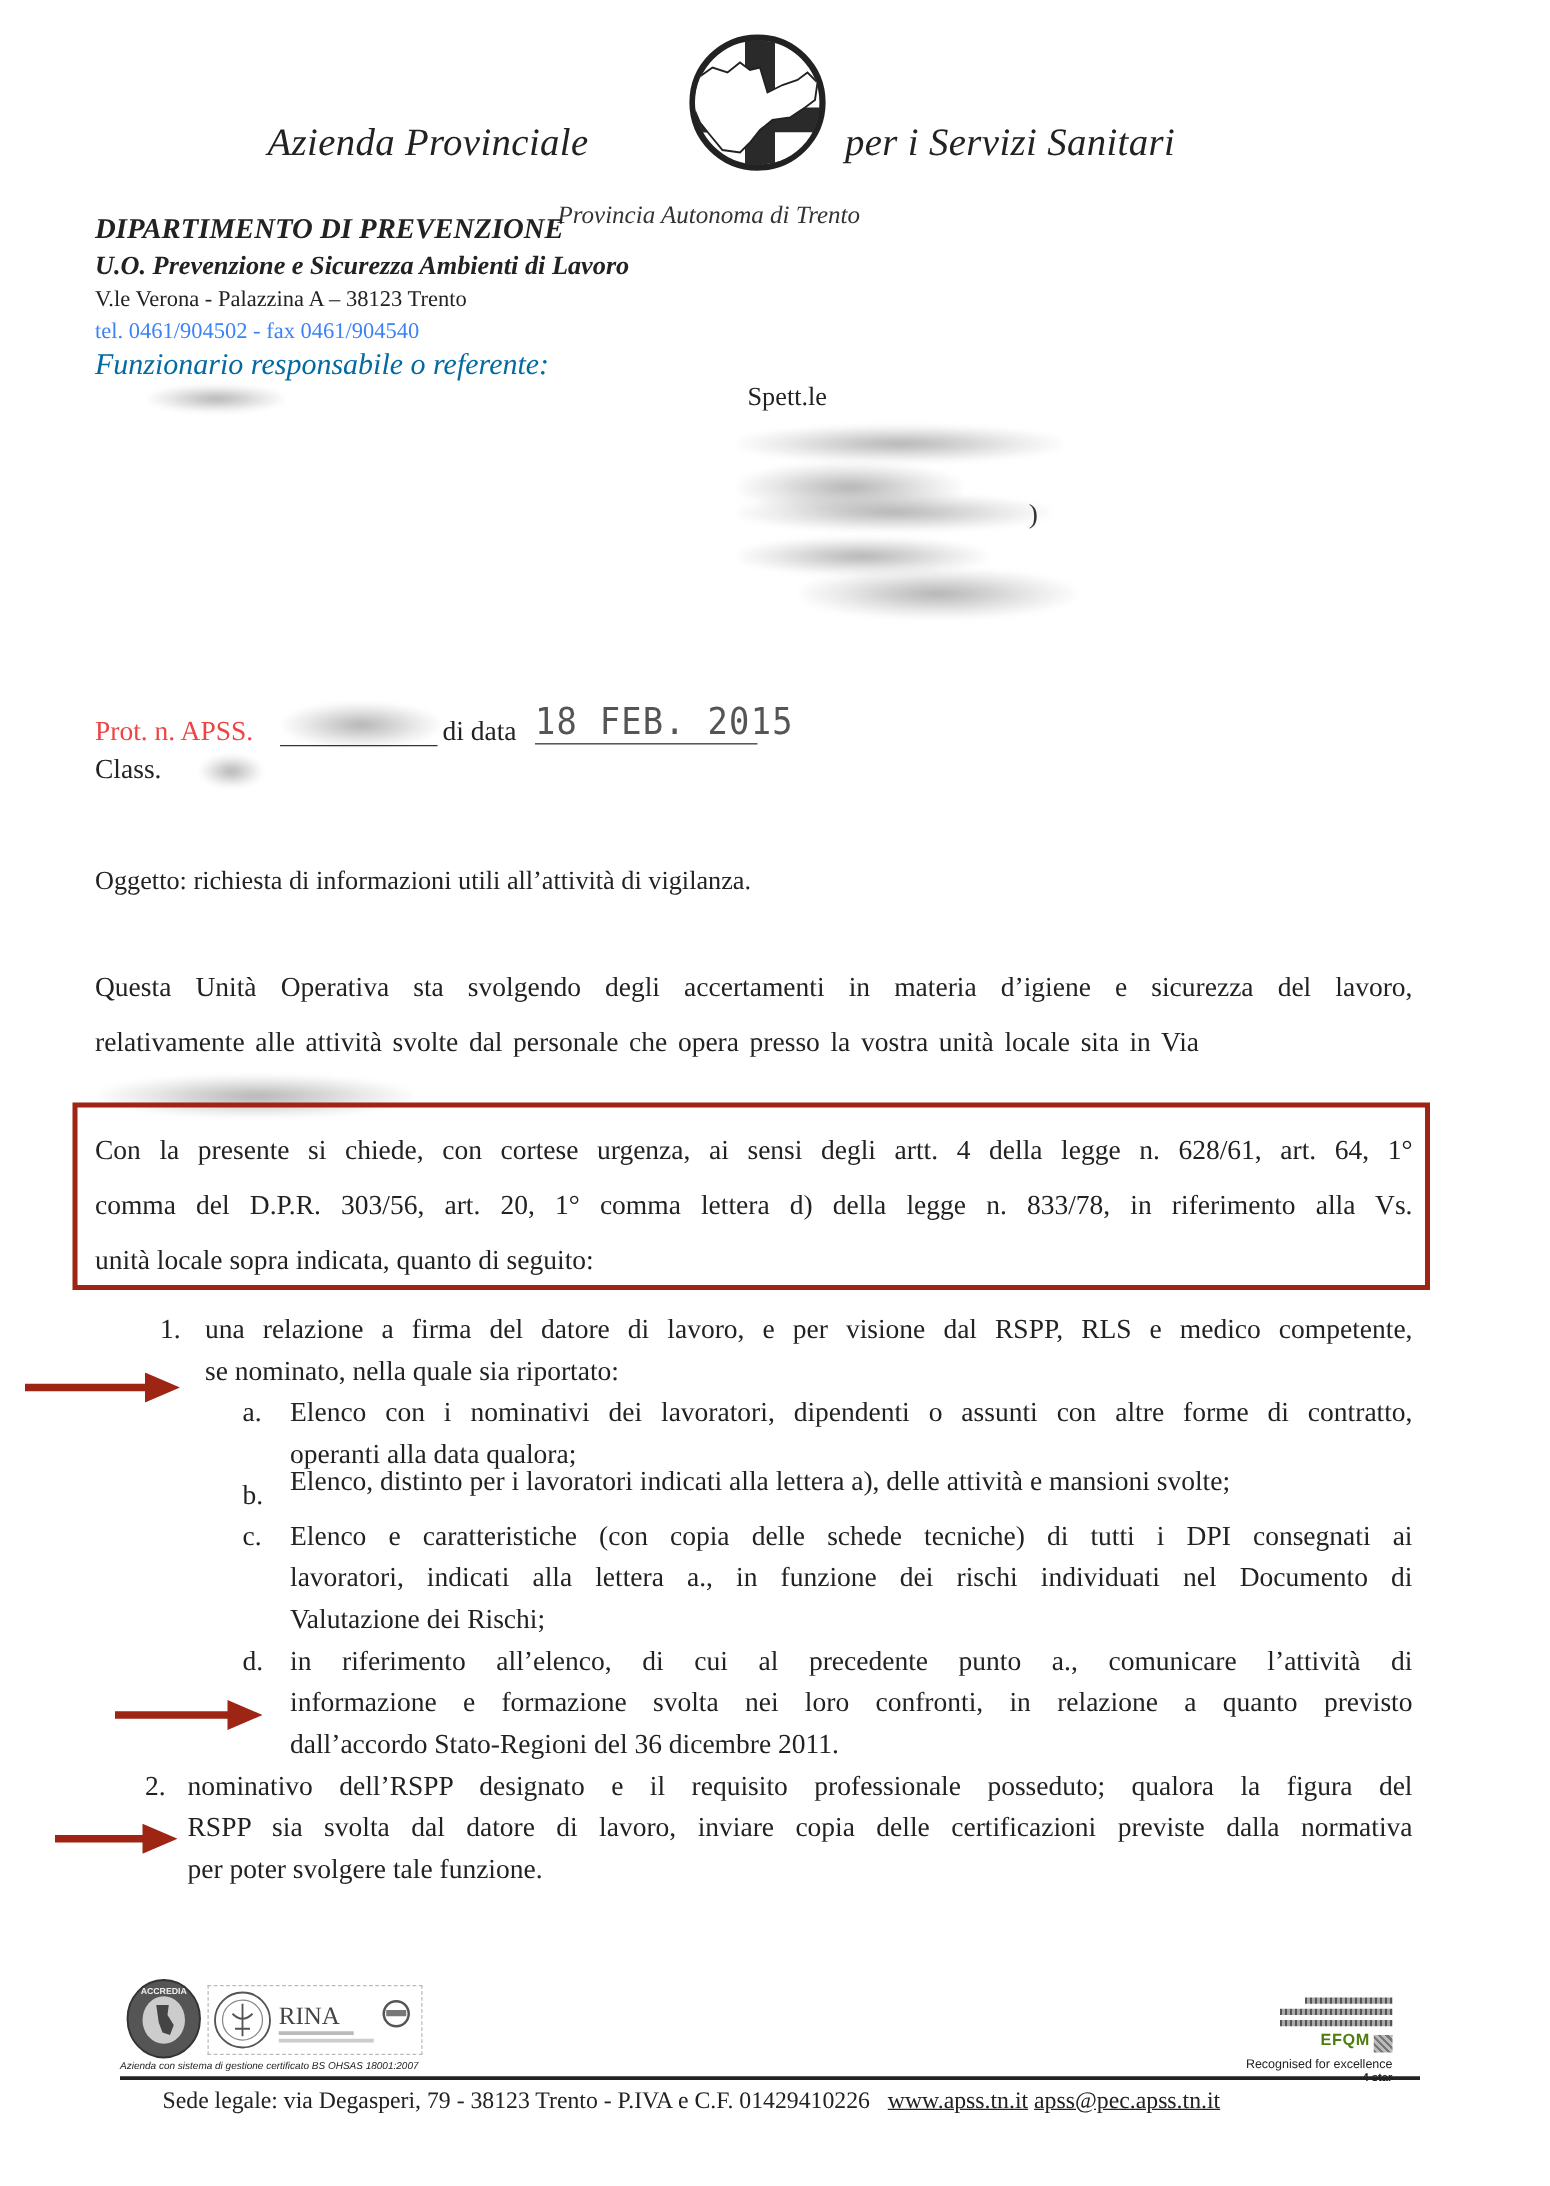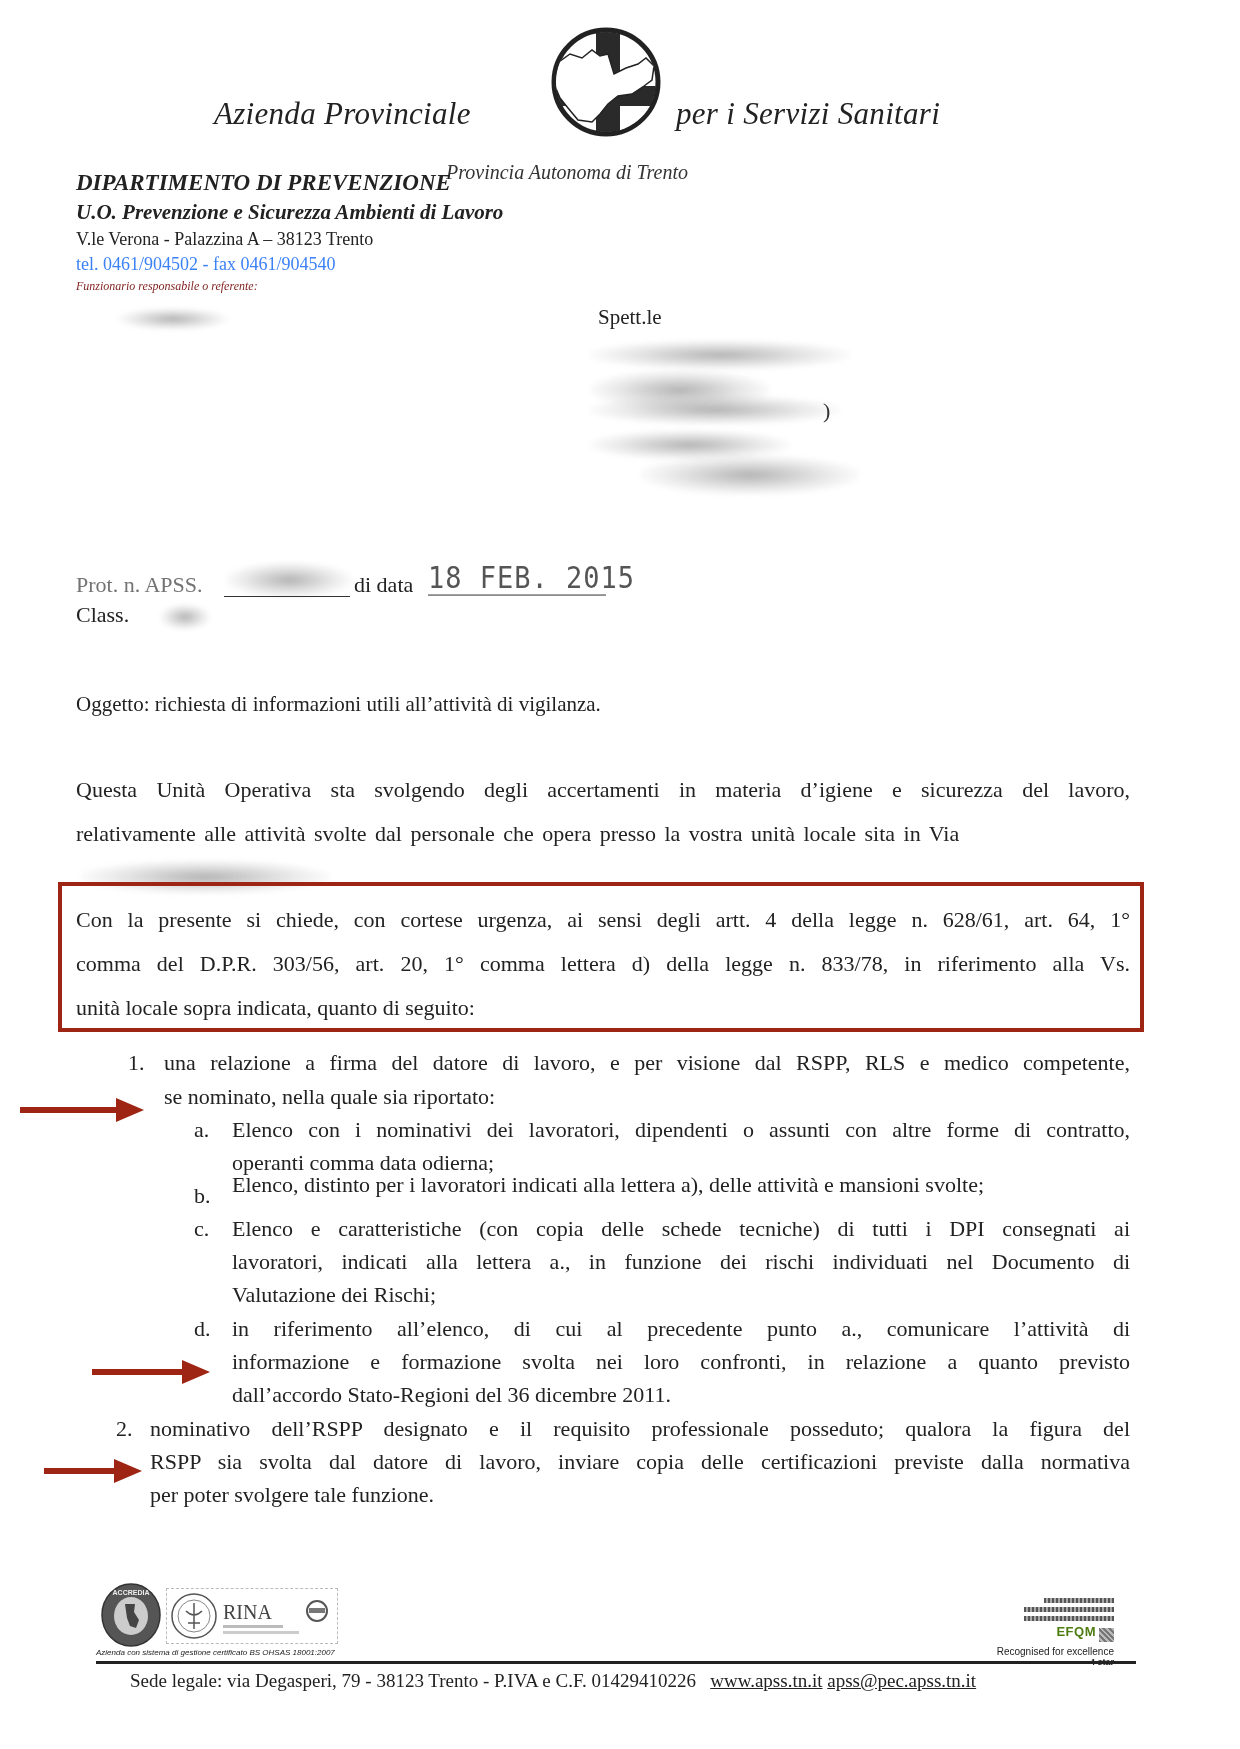--- a/index.html
+++ b/index.html
@@ -38,35 +38,35 @@
       font-style: italic; font-weight: bold; font-size: 23px; color: #222;
     }
     .unit {
       left: 76px; top: 200px;
       font-style: italic; font-weight: bold; font-size: 21px; color: #222;
     }
     .addr { left: 76px; top: 229px; font-size: 18px; color: #222; }
     .tel { left: 76px; top: 254px; font-size: 18px; color: #3b82f6; }
     .ref {
       left: 76px; top: 279px;
-      font-style: italic; font-size: 12px; color: #7f1d1d;
+      font-style: italic; font-size: 24px; color: #0369a1;
     }
 
     
     .redact {
       position: absolute;
       background: radial-gradient(ellipse at center, rgba(120,120,120,0.55) 0%, rgba(170,170,170,0.25) 50%, rgba(255,255,255,0) 75%);
       filter: blur(2px);
     }
 
     
     .spett { left: 598px; top: 305px; font-size: 21px; color: #222; }
 
     
-    .prot { left: 76px; top: 572px; font-size: 22px; color: #737373; }
+    .prot { left: 76px; top: 572px; font-size: 22px; color: #ef4444; }
     .date-label { left: 354px; top: 572px; font-size: 22px; color: #222; }
     .date-stamp {
       left: 428px; top: 562px; width: 176px;
       font-family: "DejaVu Sans Mono", monospace;
       font-size: 27px; color: #555; letter-spacing: 1px;
       border-bottom: 1.5px solid #444; text-align: right; padding-right: 2px;
       transform: scaleY(1.1);
     }
     .class-label { left: 76px; top: 602px; font-size: 22px; color: #222; }
 
@@ -212,21 +212,21 @@
 <div class="abs body-text" style="left:128px; top:1050px;">1.</div>
 <div class="abs body-text" style="left:164px; top:1050px; width:966px; white-space:normal;">
   <span class="just">una relazione a firma del datore di lavoro, e per visione dal RSPP, RLS e medico competente,</span>
 </div>
 <div class="abs body-text" style="left:164px; top:1084px;">se nominato, nella quale sia riportato:</div>
 
 <div class="abs body-text" style="left:194px; top:1117px;">a.</div>
 <div class="abs body-text" style="left:232px; top:1117px; width:898px; white-space:normal;">
   <span class="just">Elenco con i nominativi dei lavoratori, dipendenti o assunti con altre forme di contratto,</span>
 </div>
-<div class="abs body-text" style="left:232px; top:1150px;">operanti comma data odierna;</div>
+<div class="abs body-text" style="left:232px; top:1150px;">operanti alla data qualora;</div>
 
 <div class="abs body-text" style="left:194px; top:1183px;">b.</div>
 <div class="abs body-text" style="left:232px; top:1172px;">Elenco, distinto per i lavoratori indicati alla lettera a), delle attività e mansioni svolte;</div>
 
 <div class="abs body-text" style="left:194px; top:1216px;">c.</div>
 <div class="abs body-text" style="left:232px; top:1216px; width:898px; white-space:normal;">
   <span class="just">Elenco e caratteristiche (con copia delle schede tecniche) di tutti i DPI consegnati ai</span>
 </div>
 <div class="abs body-text" style="left:232px; top:1249px; width:898px; white-space:normal;">
   <span class="just">lavoratori, indicati alla lettera a.,  in funzione dei rischi individuati nel Documento di</span>

